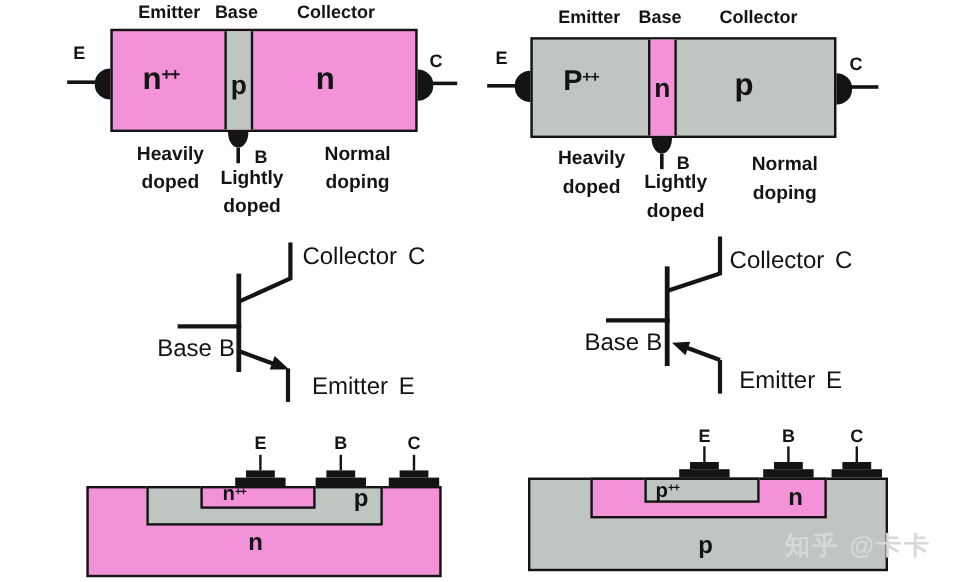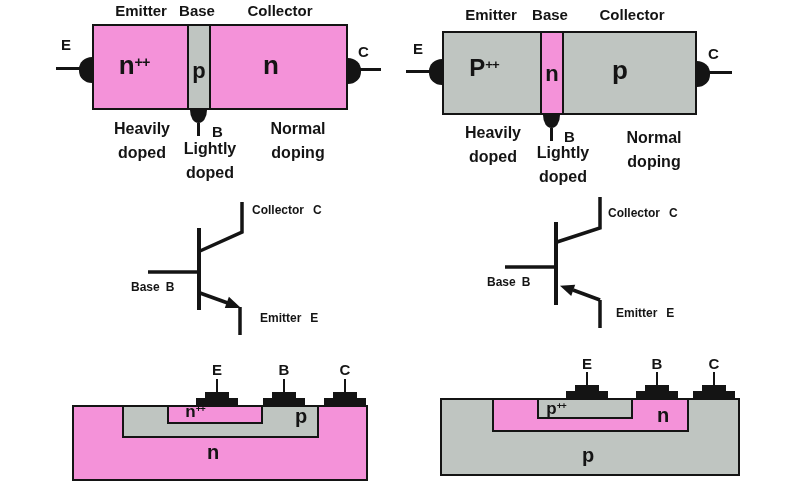--- a/index.html
+++ b/index.html
@@ -12,21 +12,21 @@
   .rlab{font-size:15px;font-weight:700;text-align:center;}
   .tlet{font-size:15px;font-weight:700;}
   .cap{font-size:16px;line-height:24px;font-weight:700;text-align:center;}
   .blk{border:2px solid var(--ink);box-sizing:border-box;}
   .line{background:var(--ink);}
   .sup{font-size:0.55em;vertical-align:0.5em;letter-spacing:-1px;}
   .bump-left {background:var(--ink);border-radius:14px 0 0 14px / 13px 0 0 13px;}
   .bump-right{background:var(--ink);border-radius:0 14px 14px 0 / 0 13px 13px 0;}
   .bump-down {background:var(--ink);border-radius:0 0 9px 9px / 0 0 14px 14px;}
   .pad{background:var(--ink);}
-  .symlab{font-size:12px;font-weight:700;white-space:nowrap;}
+  .symlab{font-size:20px;font-weight:400;white-space:nowrap;}
   .gap{margin-left:9px;}
   .xslab{font-weight:700;}
   .wm{font-size:21px;font-weight:700;color:var(--watermark);letter-spacing:2px;white-space:nowrap;}
   svg.sym{position:absolute;}
   svg.sym line, svg.sym polyline{stroke:var(--ink);fill:none;}
   svg.sym polygon{fill:var(--ink);stroke:none;}
 </style>
 </head>
 <body>
 
@@ -149,14 +149,15 @@
   <div class="abs pad" style="left:636px;top:391px;width:42px;height:7px;"></div>
   <div class="abs pad" style="left:645px;top:385px;width:24px;height:6px;"></div>
   <div class="abs line" style="left:656px;top:372px;width:2px;height:13px;"></div>
   <div class="abs tlet" style="left:650px;top:355px;width:14px;text-align:center;">B</div>
 
   <div class="abs pad" style="left:693px;top:391px;width:42px;height:7px;"></div>
   <div class="abs pad" style="left:702px;top:385px;width:24px;height:6px;"></div>
   <div class="abs line" style="left:713px;top:372px;width:2px;height:13px;"></div>
   <div class="abs tlet" style="left:707px;top:355px;width:14px;text-align:center;">C</div>
 
+  <div class="abs wm" style="left:654px;top:441px;">知乎 @卡卡</div>
 
 </div>
 
 </body></html>

